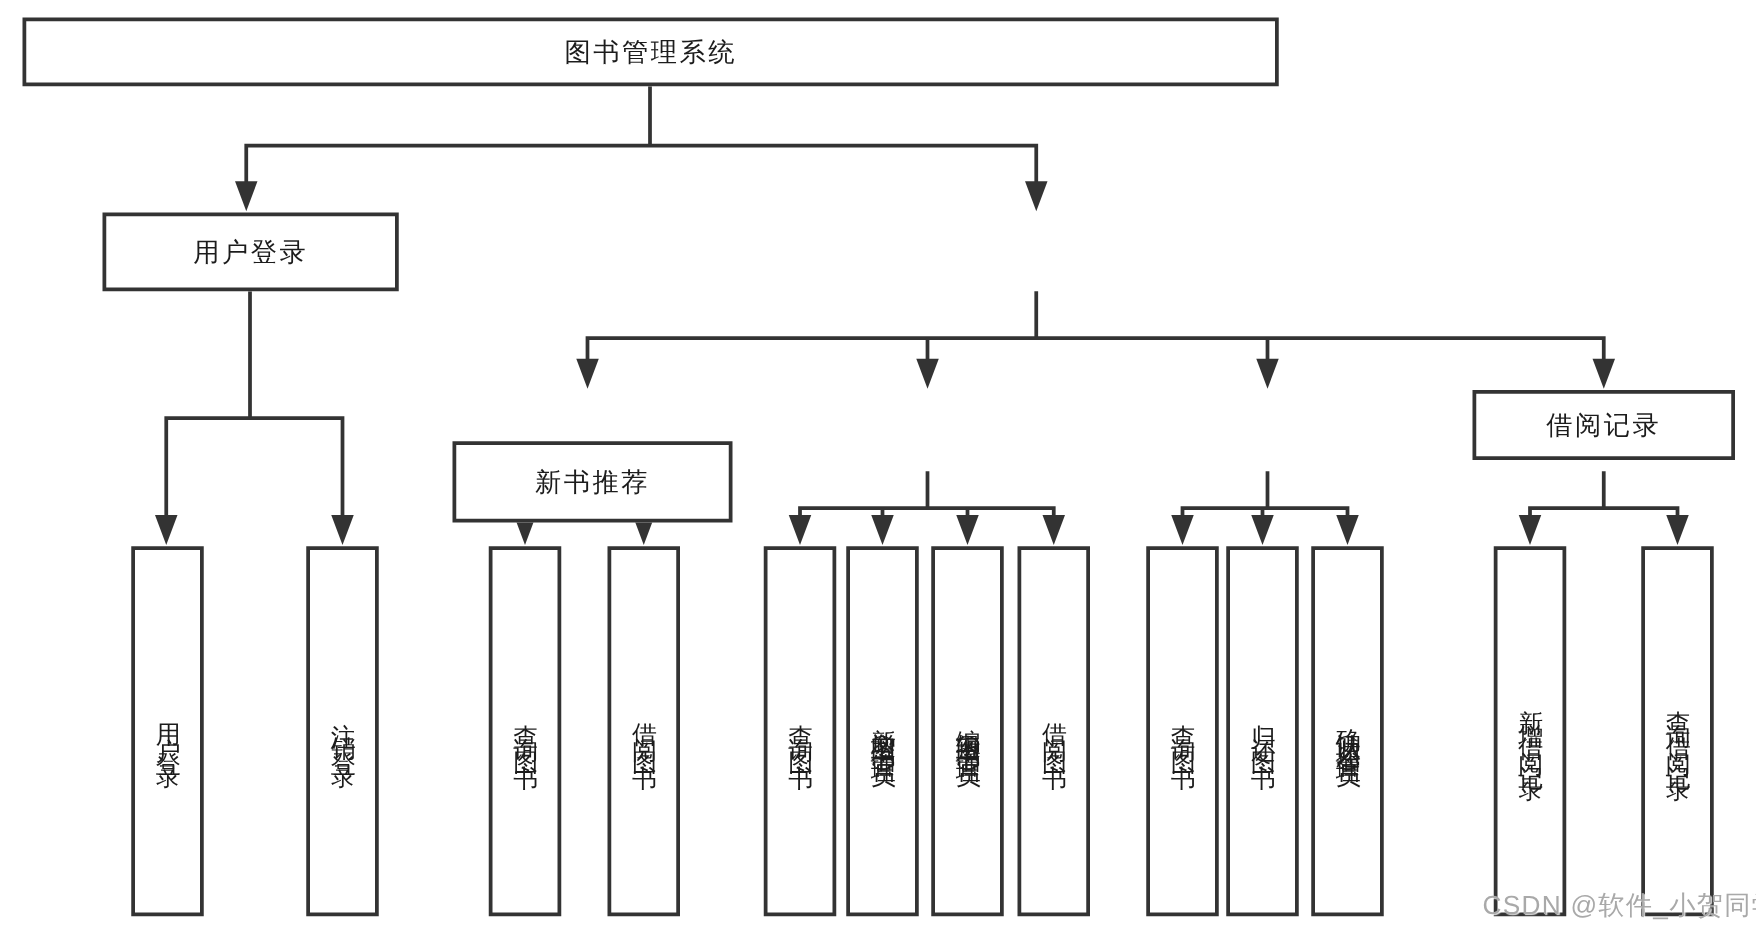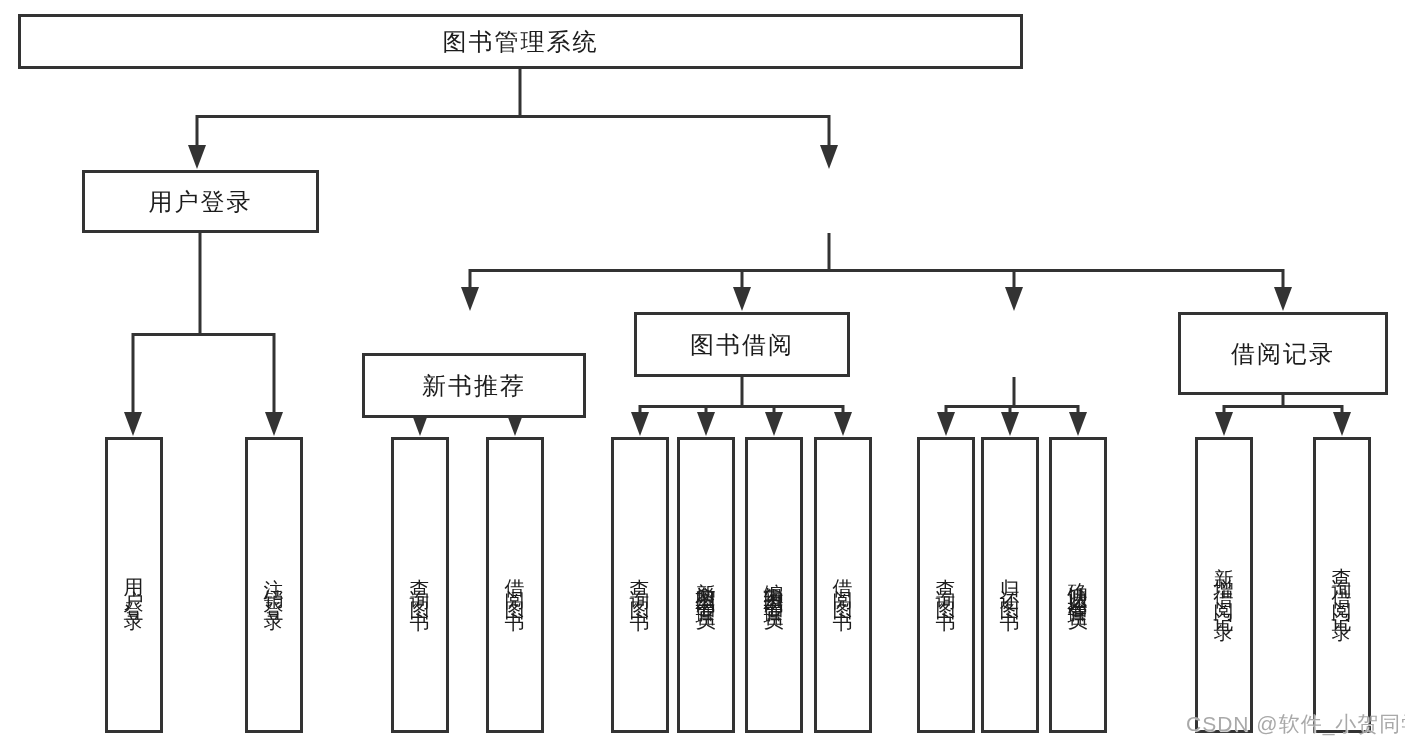--- a/index.html
+++ b/index.html
@@ -4,21 +4,21 @@
 <style>
   html,body{margin:0;padding:0;background:#fff;}
   .canvas{
     position:relative;width:1405px;height:747px;background:#fff;overflow:hidden;
     font-family:"Liberation Sans","DejaVu Sans",sans-serif;color:#1c1c1c;
   }
   svg.connectors{position:absolute;left:0;top:0;width:1405px;height:747px;}
   .hbox{
     position:absolute;box-sizing:border-box;background:#fff;border:3px solid #333;
     display:flex;align-items:center;justify-content:center;
-    font-size:24px;letter-spacing:2px;z-index:2;
+    font-size:21px;letter-spacing:2px;z-index:2;
   }
   .vbox{
     position:absolute;top:437px;width:58px;height:296px;box-sizing:border-box;
     background:#fff;border:3px solid #333;
     display:flex;align-items:center;justify-content:center;z-index:2;
   }
   .vbox span{
     writing-mode:vertical-rl;text-orientation:mixed;
     font-size:20px;letter-spacing:11px;line-height:1;
   }
@@ -93,24 +93,21 @@
     <span>图书管理系统</span>
   </div>
 
   <div class="hbox" style="left:82px;top:170px;width:237px;height:63px;">
     <span>用户登录</span>
   </div>
 
   <div class="hbox" style="left:362px;top:312px;width:224px;height:65px;margin-top:41px;">
     <span>新书推荐</span>
   </div>
-  <div class="hbox" style="left:634px;top:312px;width:216px;height:65px;">
-    <span>图书借阅</span>
-  </div>
-  <div class="hbox" style="left:1178px;top:312px;width:210px;height:83px;">
+  <div class="hbox" style="left:1178px;top:312px;width:210px;height:56px;">
     <span>借阅记录</span>
   </div>
 
   <div class="vbox" style="left:105px;">
     <span>用户登录</span>
   </div>
   <div class="vbox" style="left:245px;">
     <span>注销登录</span>
   </div>
 

